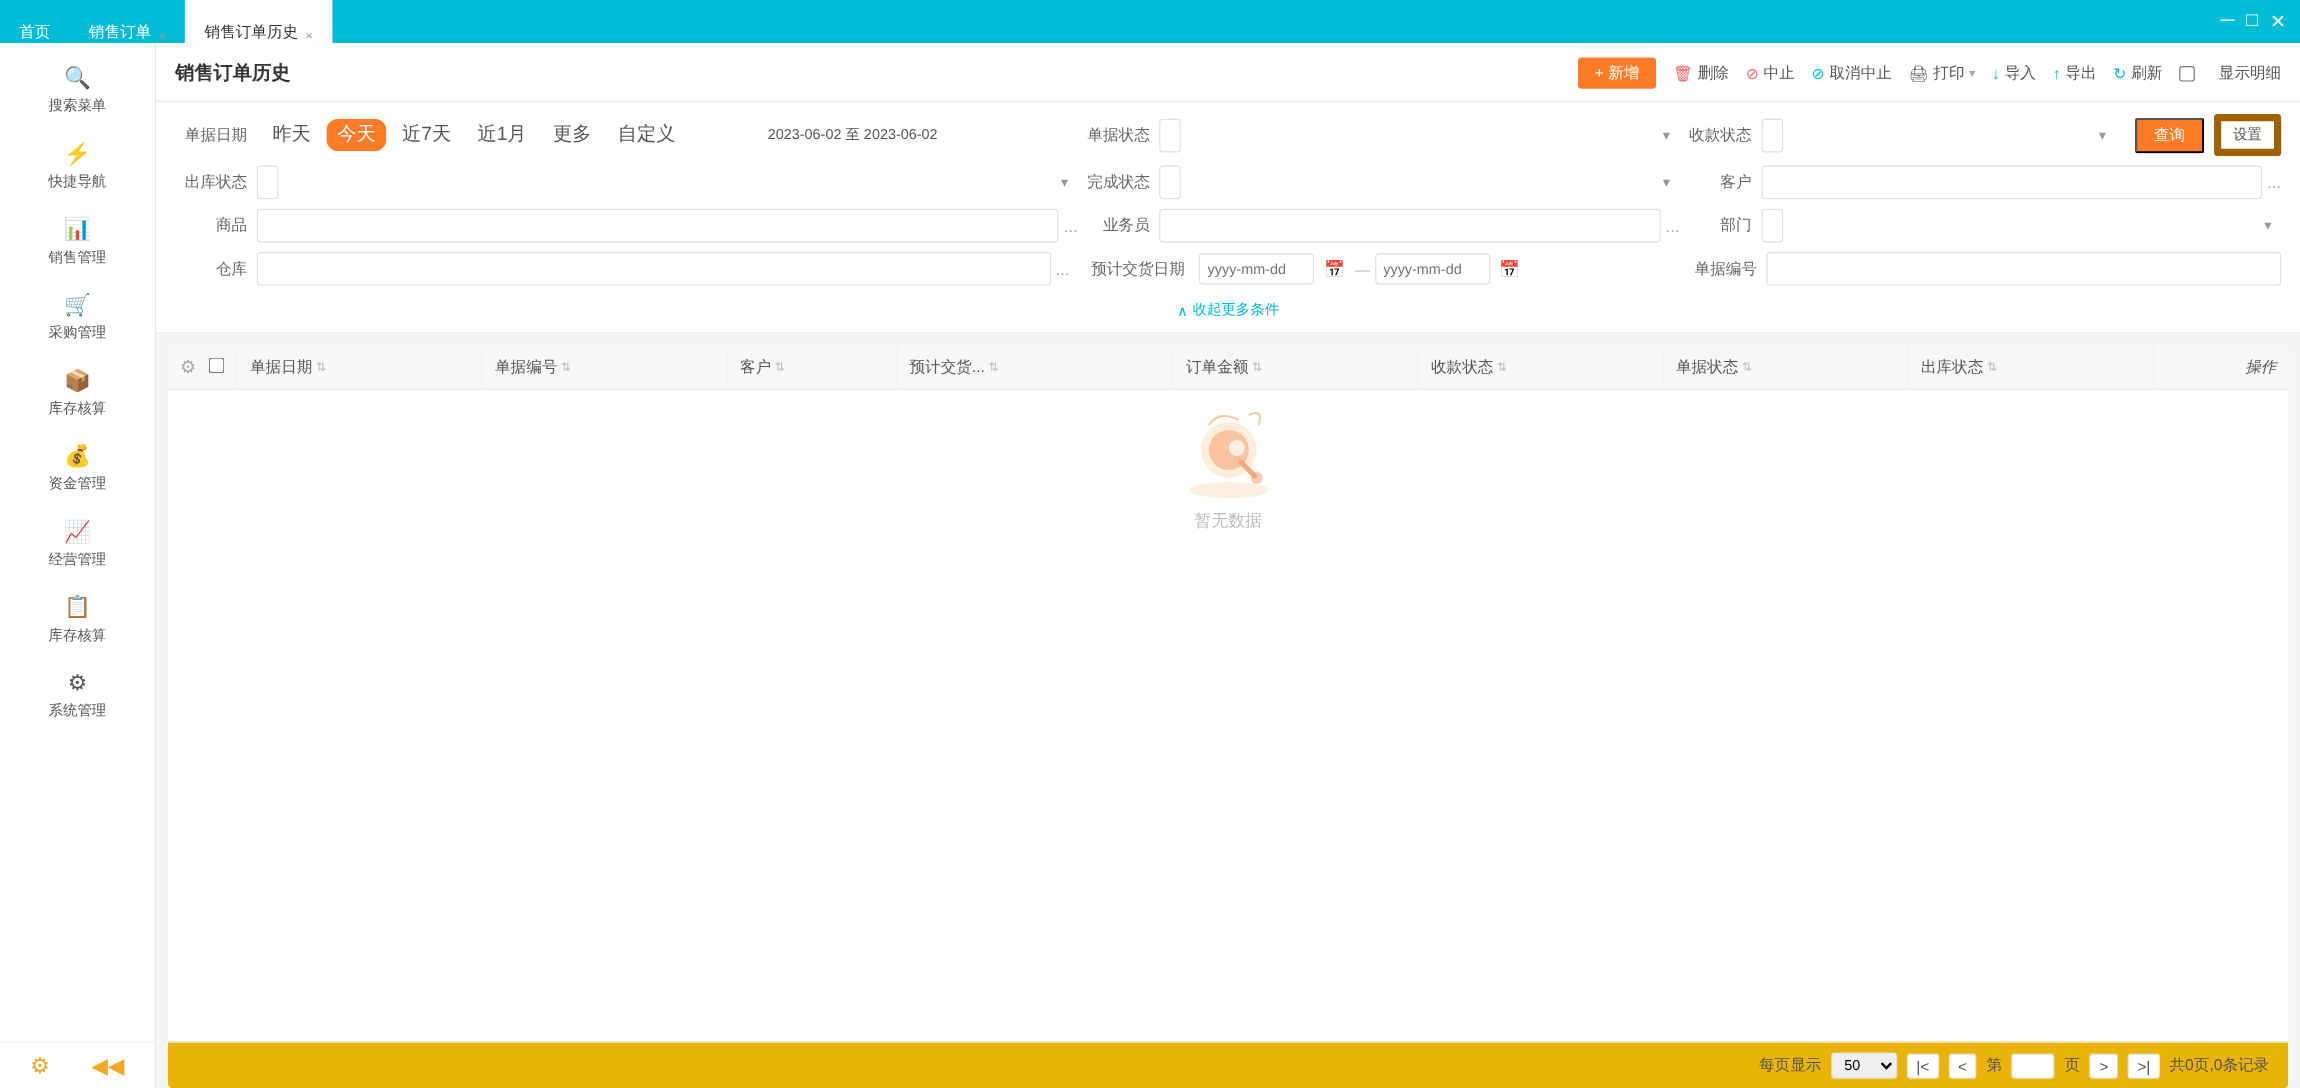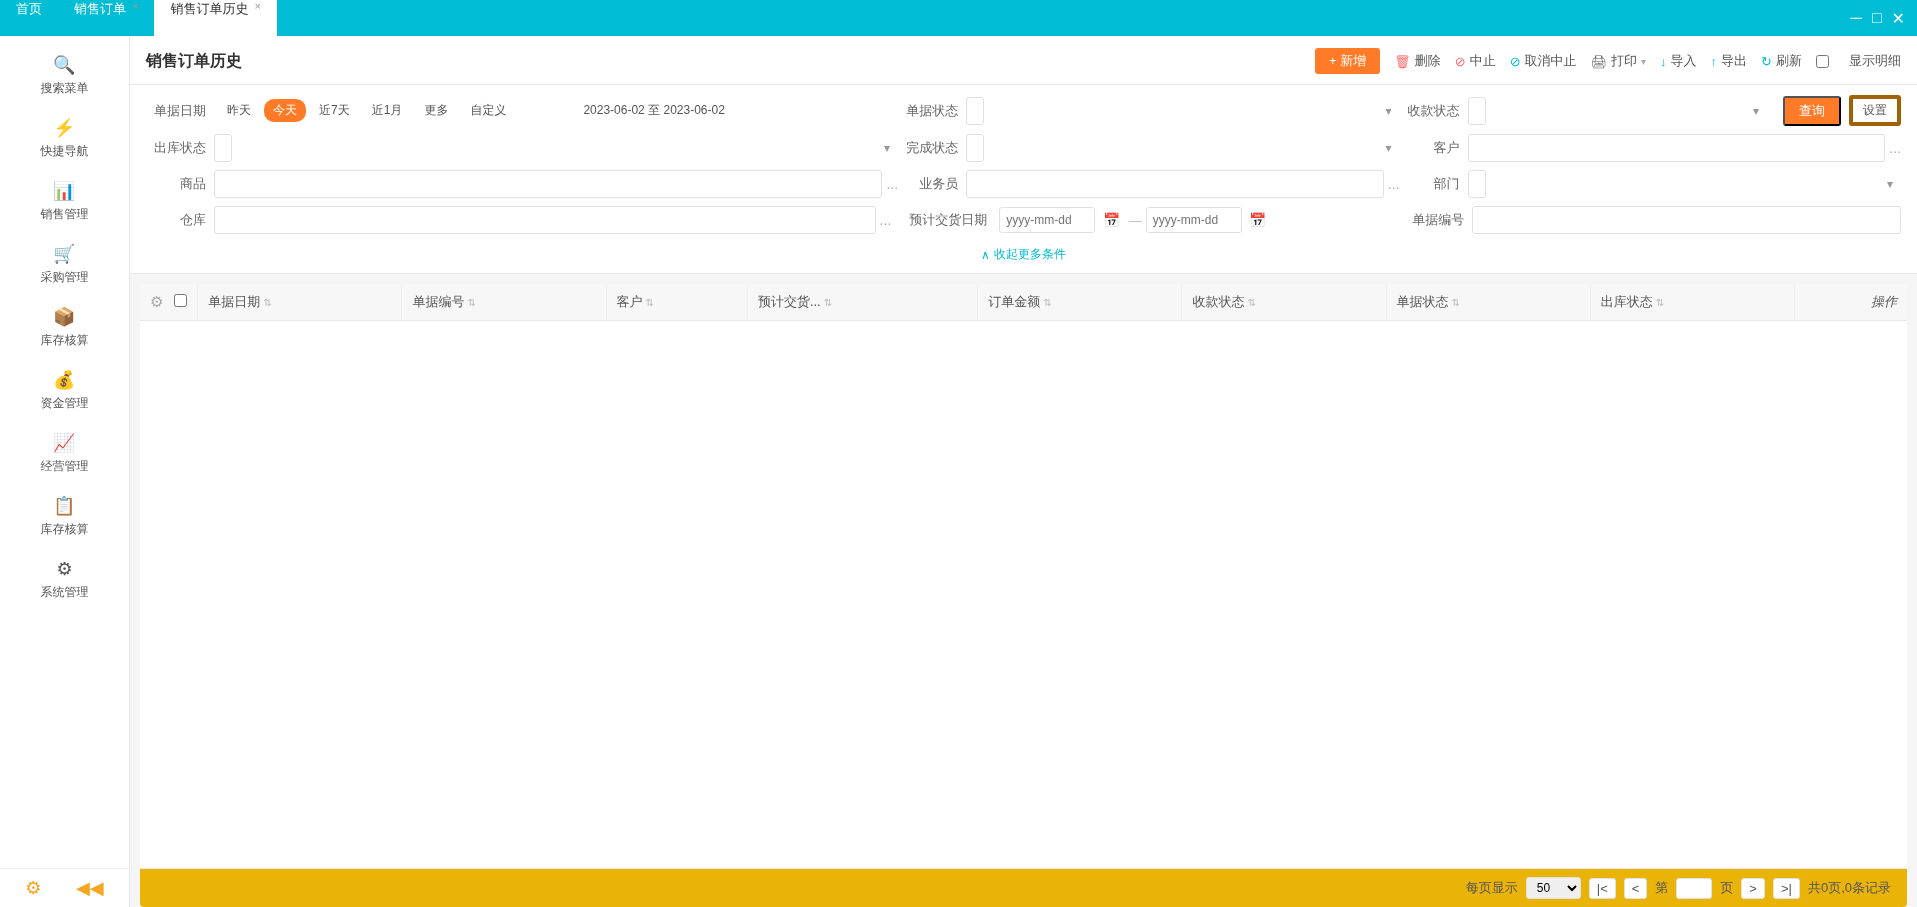--- a/index.html
+++ b/index.html
@@ -1,21 +1,21 @@
 <!DOCTYPE html>
 <html><head>
   <meta charset="utf-8">
   <style>
     * { margin: 0; padding: 0; box-sizing: border-box; }
     body { font-family: 'Microsoft YaHei', Arial, sans-serif; font-size: 13px; background: #f5f5f5; color: #333; width: 1917px; min-height: 907px; overflow-x: hidden; }
 
     
     .top-bar { background: #00bcd4; height: 36px; display: flex; align-items: center; justify-content: space-between; padding: 0 0 0 0; }
     .top-bar-tabs { display: flex; height: 100%; }
-    .top-tab { display: flex; align-items: flex-start; padding: 0 16px; height: 100%; font-size: 13px; color: #fff; cursor: pointer; background: transparent; gap: 6px; }
+    .top-tab { display: flex; align-items: flex-end; padding: 0 16px; height: 100%; font-size: 13px; color: #fff; cursor: pointer; background: transparent; gap: 6px; }
     .top-tab.active { background: #fff; color: #333; }
     .top-tab .close-icon { font-size: 11px; color: #999; cursor: pointer; }
     .top-tab.active .close-icon { color: #999; }
     .top-bar-actions { display: flex; align-items: center; padding-right: 12px; gap: 10px; }
     .top-bar-actions .icon-btn { color: #fff; cursor: pointer; font-size: 16px; }
 
     
     .layout { display: flex; height: calc(907px - 36px); }
 
     
@@ -28,35 +28,35 @@
     
     .main { flex: 1; background: #f5f5f5; display: flex; flex-direction: column; overflow: hidden; }
 
     
     .page-header { background: #fff; padding: 12px 16px 0 16px; border-bottom: 1px solid #e8e8e8; }
     .page-title-row { display: flex; align-items: center; justify-content: space-between; padding-bottom: 10px; }
     .page-title { font-size: 16px; font-weight: bold; color: #333; }
     .toolbar { display: flex; align-items: center; gap: 14px; }
     .toolbar-btn { display: flex; align-items: center; gap: 4px; cursor: pointer; color: #555; font-size: 13px; }
     .toolbar-btn.primary { background: #ff7b28; color: #fff; padding: 4px 14px; border-radius: 3px; font-size: 13px; }
-    .toolbar-btn.secondary { background: #fff; color: #555; border: 4px solid #a16207; padding: 3px 10px; border-radius: 3px; font-size: 12px; }
+    .toolbar-btn.secondary { background: #fff; color: #555; border: 6px solid #a16207; padding: 3px 10px; border-radius: 3px; font-size: 12px; }
     .checkbox-label { display: flex; align-items: center; gap: 20px; font-size: 13px; color: #555; cursor: pointer; }
 
     
     .filter-area { background: #fff; padding: 10px 16px; border-bottom: 1px solid #e8e8e8; }
     .filter-row { display: flex; align-items: center; margin-bottom: 8px; gap: 0; }
     .filter-item { display: flex; align-items: center; flex: 1; min-width: 0; }
     .filter-label { white-space: nowrap; color: #666; font-size: 13px; margin-right: 8px; min-width: 60px; text-align: right; }
     .filter-input { flex: 1; border: 1px solid #e0e0e0; border-radius: 3px; padding: 4px 8px; font-size: 13px; color: #333; outline: none; background: #fff; height: 28px; }
     .filter-select { flex: 1; border: 1px solid #e0e0e0; border-radius: 3px; padding: 4px 8px; font-size: 13px; color: #333; outline: none; background: #fff; height: 28px; appearance: none; cursor: pointer; }
     .select-wrap { flex: 1; position: relative; }
     .select-wrap::after { content: '▾'; position: absolute; right: 8px; top: 50%; transform: translateY(-50%); color: #999; pointer-events: none; font-size: 12px; }
     .filter-ellipsis { color: #aaa; margin-left: 4px; cursor: pointer; font-size: 14px; }
     .date-chips { display: flex; align-items: center; gap: 4px; margin-left: 4px; }
-    .date-chip { padding: 2px 8px; border-radius: 10px; font-size: 12px; cursor: pointer; border: 1px solid transparent; }
+    .date-chip { padding: 2px 8px; border-radius: 10px; font-size: 16px; cursor: pointer; border: 1px solid transparent; }
     .date-chip.active { background: #ff7b28; color: #fff; }
     .date-chip:not(.active) { color: #555; }
     .date-picker-input { border: 1px solid #e0e0e0; border-radius: 3px; padding: 3px 6px; font-size: 12px; color: #bbb; outline: none; background: #fff; width: 96px; height: 26px; }
     .cal-icon { color: #ff7b28; cursor: pointer; margin: 0 4px; font-size: 14px; }
     .collapse-btn { display: flex; align-items: center; justify-content: center; gap: 4px; color: #00bcd4; font-size: 12px; cursor: pointer; width: 100%; padding: 4px 0 0 0; }
 
     
     .table-area { flex: 1; background: #fff; margin: 10px 10px 0 10px; border-radius: 4px; overflow: hidden; display: flex; flex-direction: column; }
     .table-wrapper { flex: 1; overflow: auto; }
     table { width: 100%; border-collapse: collapse; font-size: 13px; }
@@ -363,20 +363,34 @@
               </th>
               <th style="text-align:right;">
                 <span>操作</span>
               </th>
             </tr>
           </thead>
           <tbody id="table-body">
           </tbody>
         </table>
 
+        <div class="no-data-area">
+          <svg class="no-data-svg" viewBox="0 0 120 120">
+
+            <ellipse cx="60" cy="100" rx="40" ry="8" fill="#f5c9a0" opacity="0.3"></ellipse>
+            <circle cx="60" cy="60" r="28" fill="#fde8d5" opacity="0.8"></circle>
+            <circle cx="60" cy="60" r="20" fill="#f5a67a" opacity="0.6"></circle>
+            <circle cx="68" cy="58" r="8" fill="#fff" opacity="0.7"></circle>
+            <path d="M72 72 L86 86" stroke="#f5a67a" stroke-width="5" stroke-linecap="round"></path>
+            <circle cx="88" cy="88" r="6" fill="#f5a67a" opacity="0.6"></circle>
+            <path d="M40 35 Q50 20 70 30" stroke="#f5c9a0" stroke-width="2" fill="none"></path>
+            <path d="M80 25 Q95 18 90 35" stroke="#f5c9a0" stroke-width="2" fill="none"></path>
+          </svg>
+          <span class="empty-text">暂无数据</span>
+        </div>
       </div>
 
       <div class="pagination">
         <span>每页显示</span>
         <select>
           <option value="50">50</option>
           <option value="10">10</option>
           <option value="20">20</option>
           <option value="100">100</option>
         </select>

